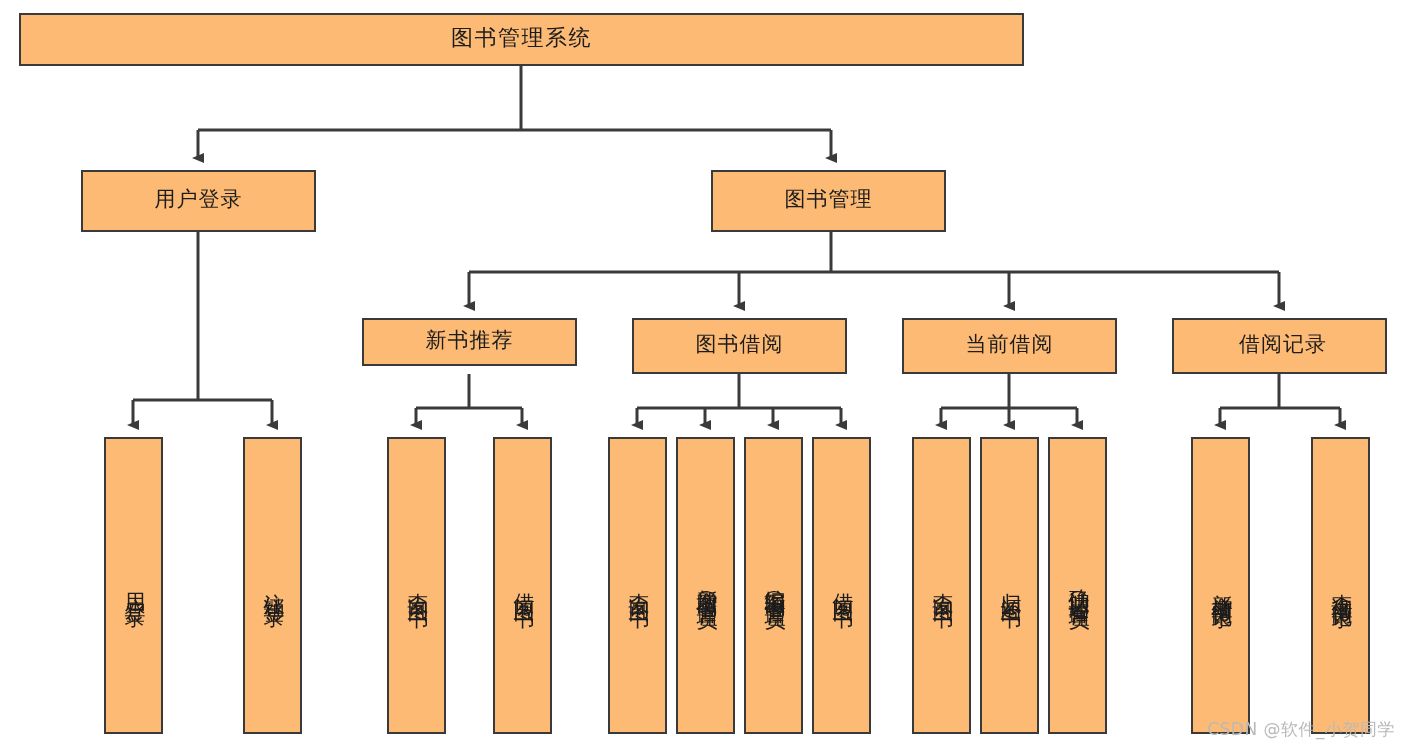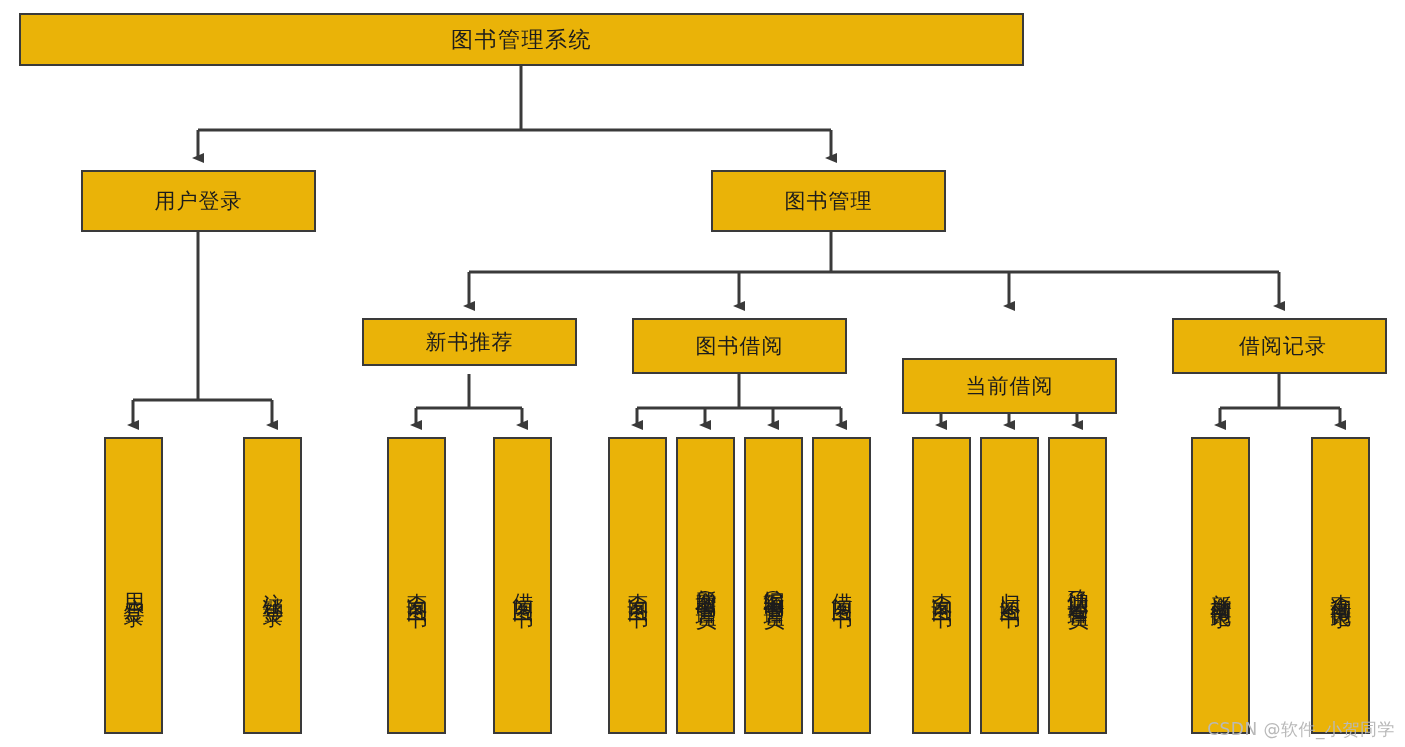--- a/index.html
+++ b/index.html
@@ -9,27 +9,28 @@
     background:#ffffff;
     font-family:"DejaVu Sans","Liberation Sans",sans-serif;
     overflow:hidden;
   }
   #stage{position:relative;width:1405px;height:747px;}
   svg#wires{position:absolute;left:0;top:0;width:1405px;height:747px;pointer-events:none;}
 
   .node{
     position:absolute;
     box-sizing:border-box;
-    background:#eab308;
+    background:#fdba74;
     border:2px solid #3a3a3a;
     display:flex;
     align-items:center;
     justify-content:center;
     color:#1c1c1c;
     z-index:2;
+    font-family:Liberation Mono, monospace;
   }
   .node .lbl{
     display:block;
     text-align:center;
     line-height:1.18;
     white-space:nowrap;
   }
   
   .node.h .lbl{font-size:21px;letter-spacing:1px;}
   .node.root .lbl{font-size:22px;letter-spacing:1.5px;}
@@ -126,21 +127,21 @@
   <div class="node h" style="left:711px;top:170px;width:235px;height:62px;">
     <span class="lbl">图书管理</span>
   </div>
 
   <div class="node h" style="left:362px;top:318px;width:215px;height:48px;">
     <span class="lbl">新书推荐</span>
   </div>
   <div class="node h" style="left:632px;top:318px;width:215px;height:56px;justify-content:center;">
     <span class="lbl">图书借阅</span>
   </div>
-  <div class="node h" style="left:902px;top:318px;width:215px;height:56px;margin-top:40px;">
+  <div class="node h" style="left:902px;top:318px;width:215px;height:56px;">
     <span class="lbl">当前借阅</span>
   </div>
   <div class="node h" style="left:1172px;top:318px;width:215px;height:56px;padding-left:7px;">
     <span class="lbl">借阅记录</span>
   </div>
 
   <div class="node v" style="left:104px;top:437px;width:59px;height:297px;">
     <span class="lbl">用户登录</span>
   </div>
   <div class="node v" style="left:243px;top:437px;width:59px;height:297px;">

